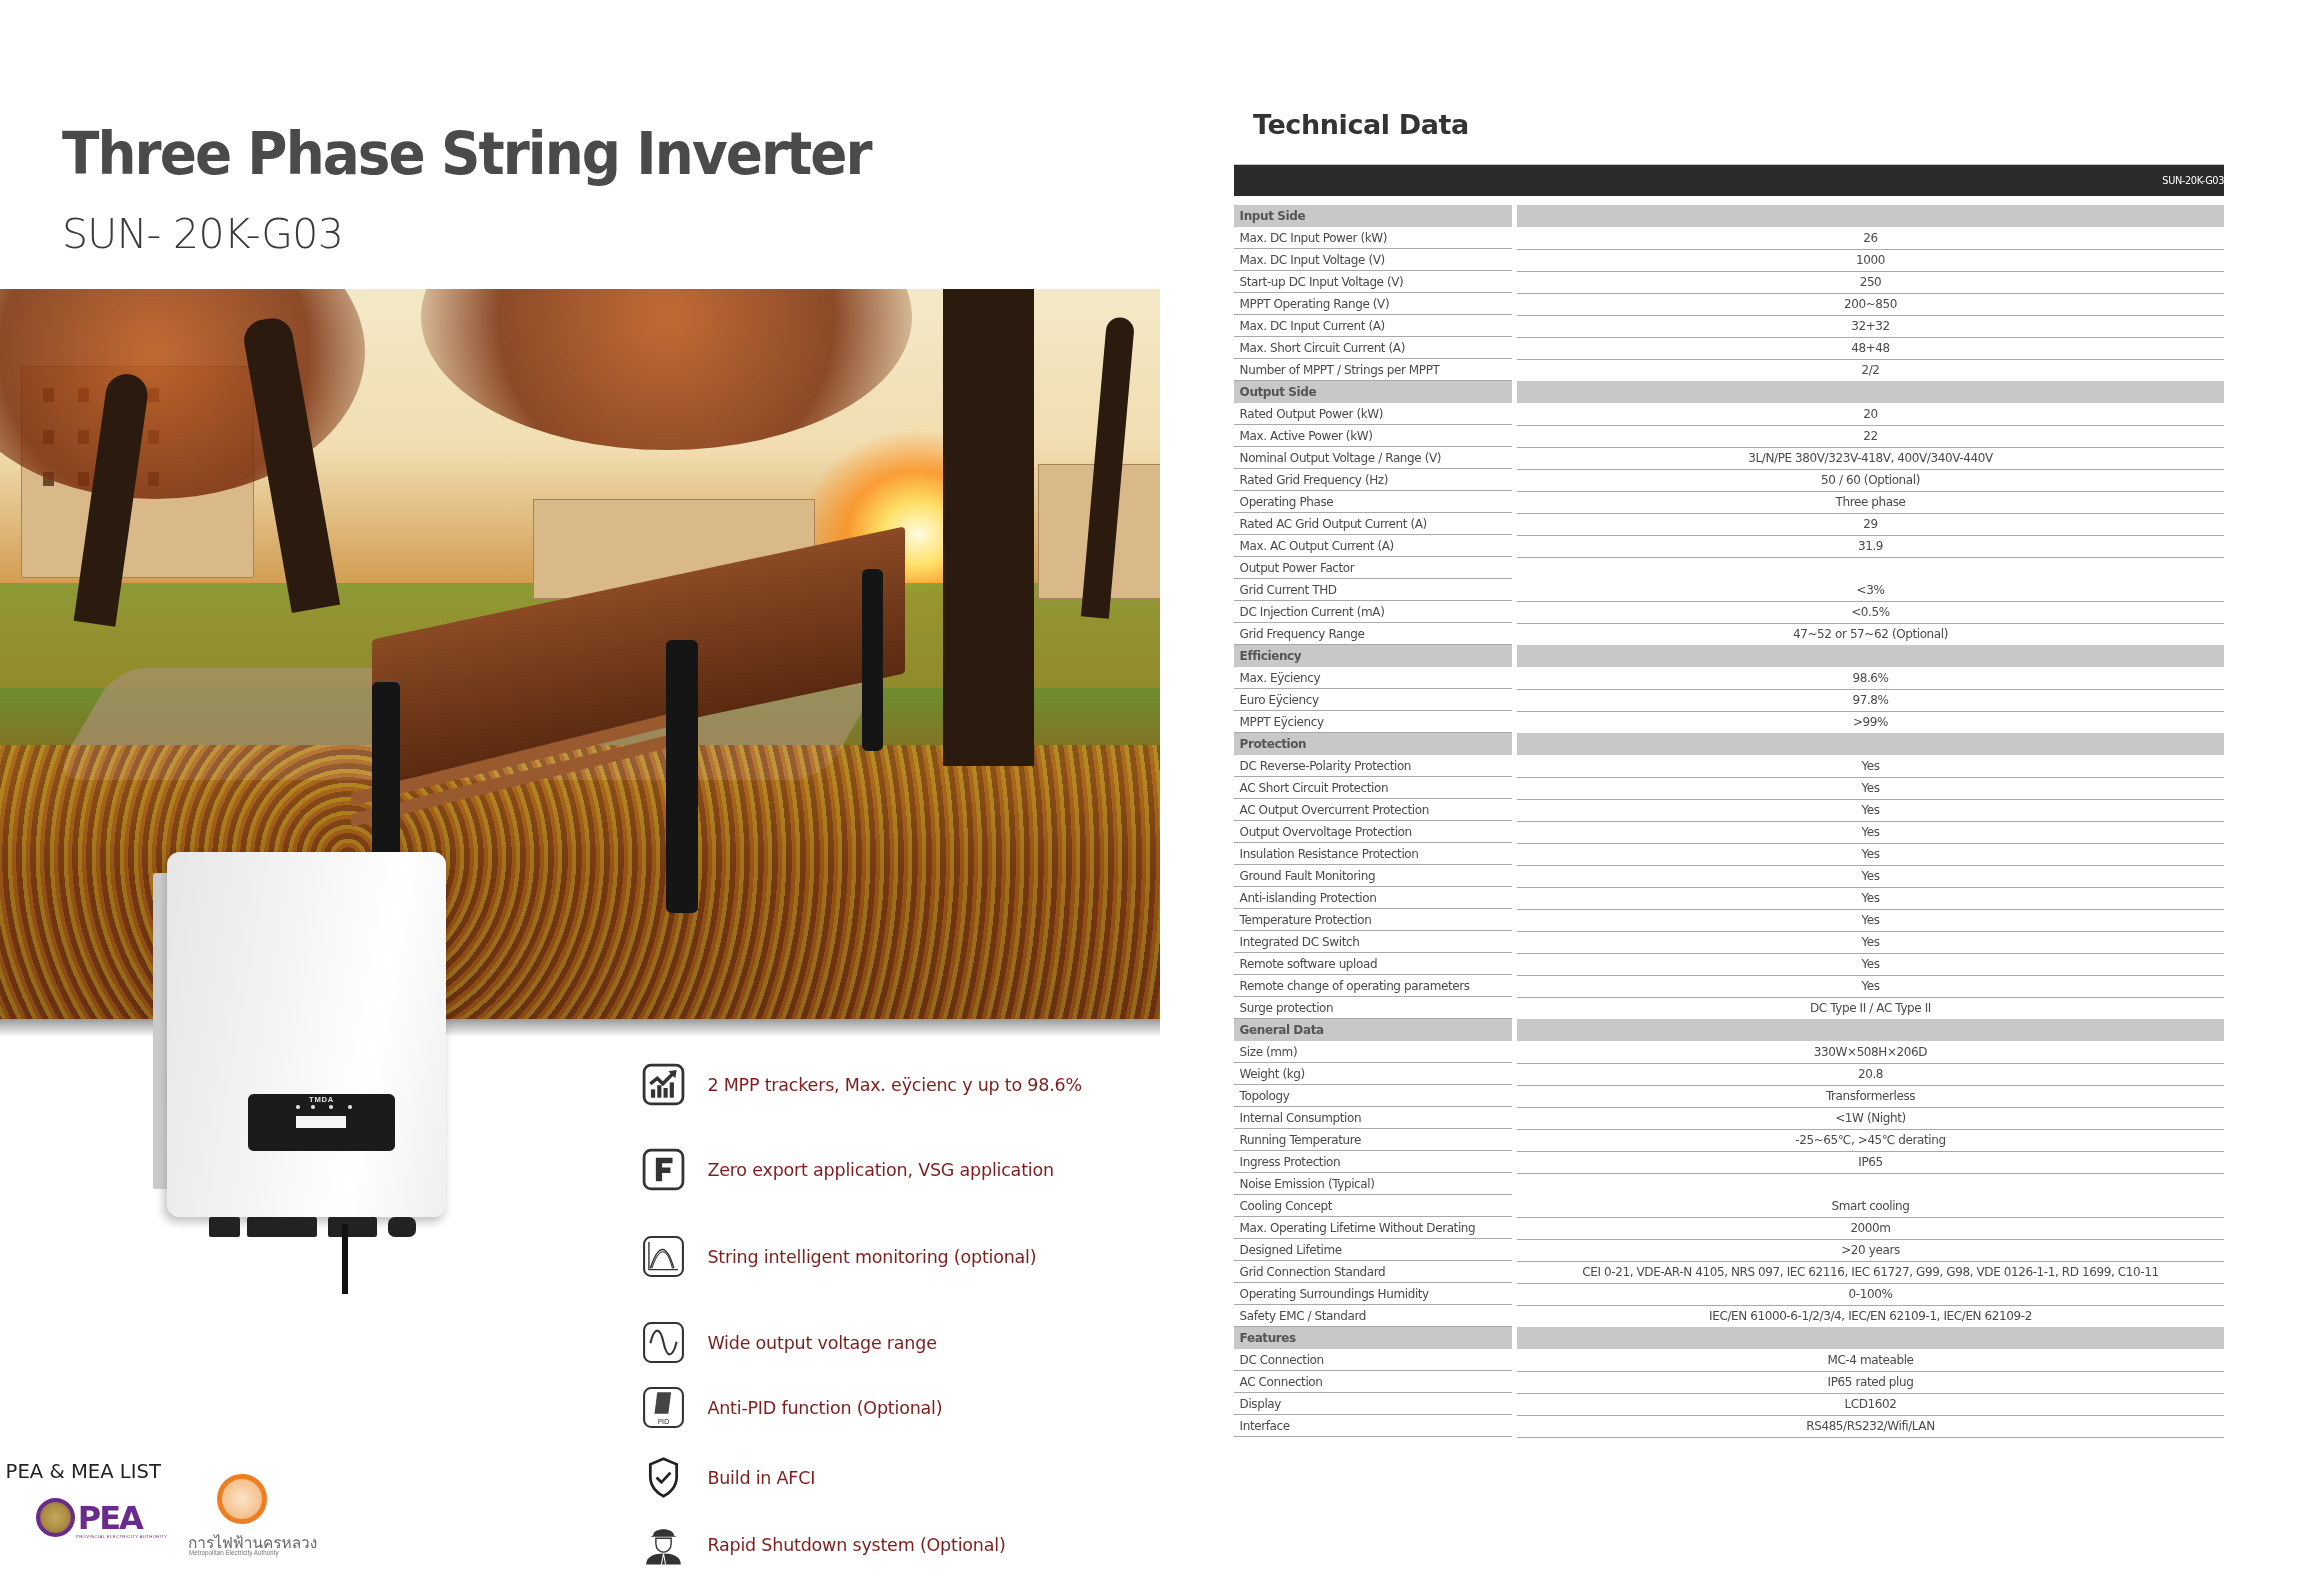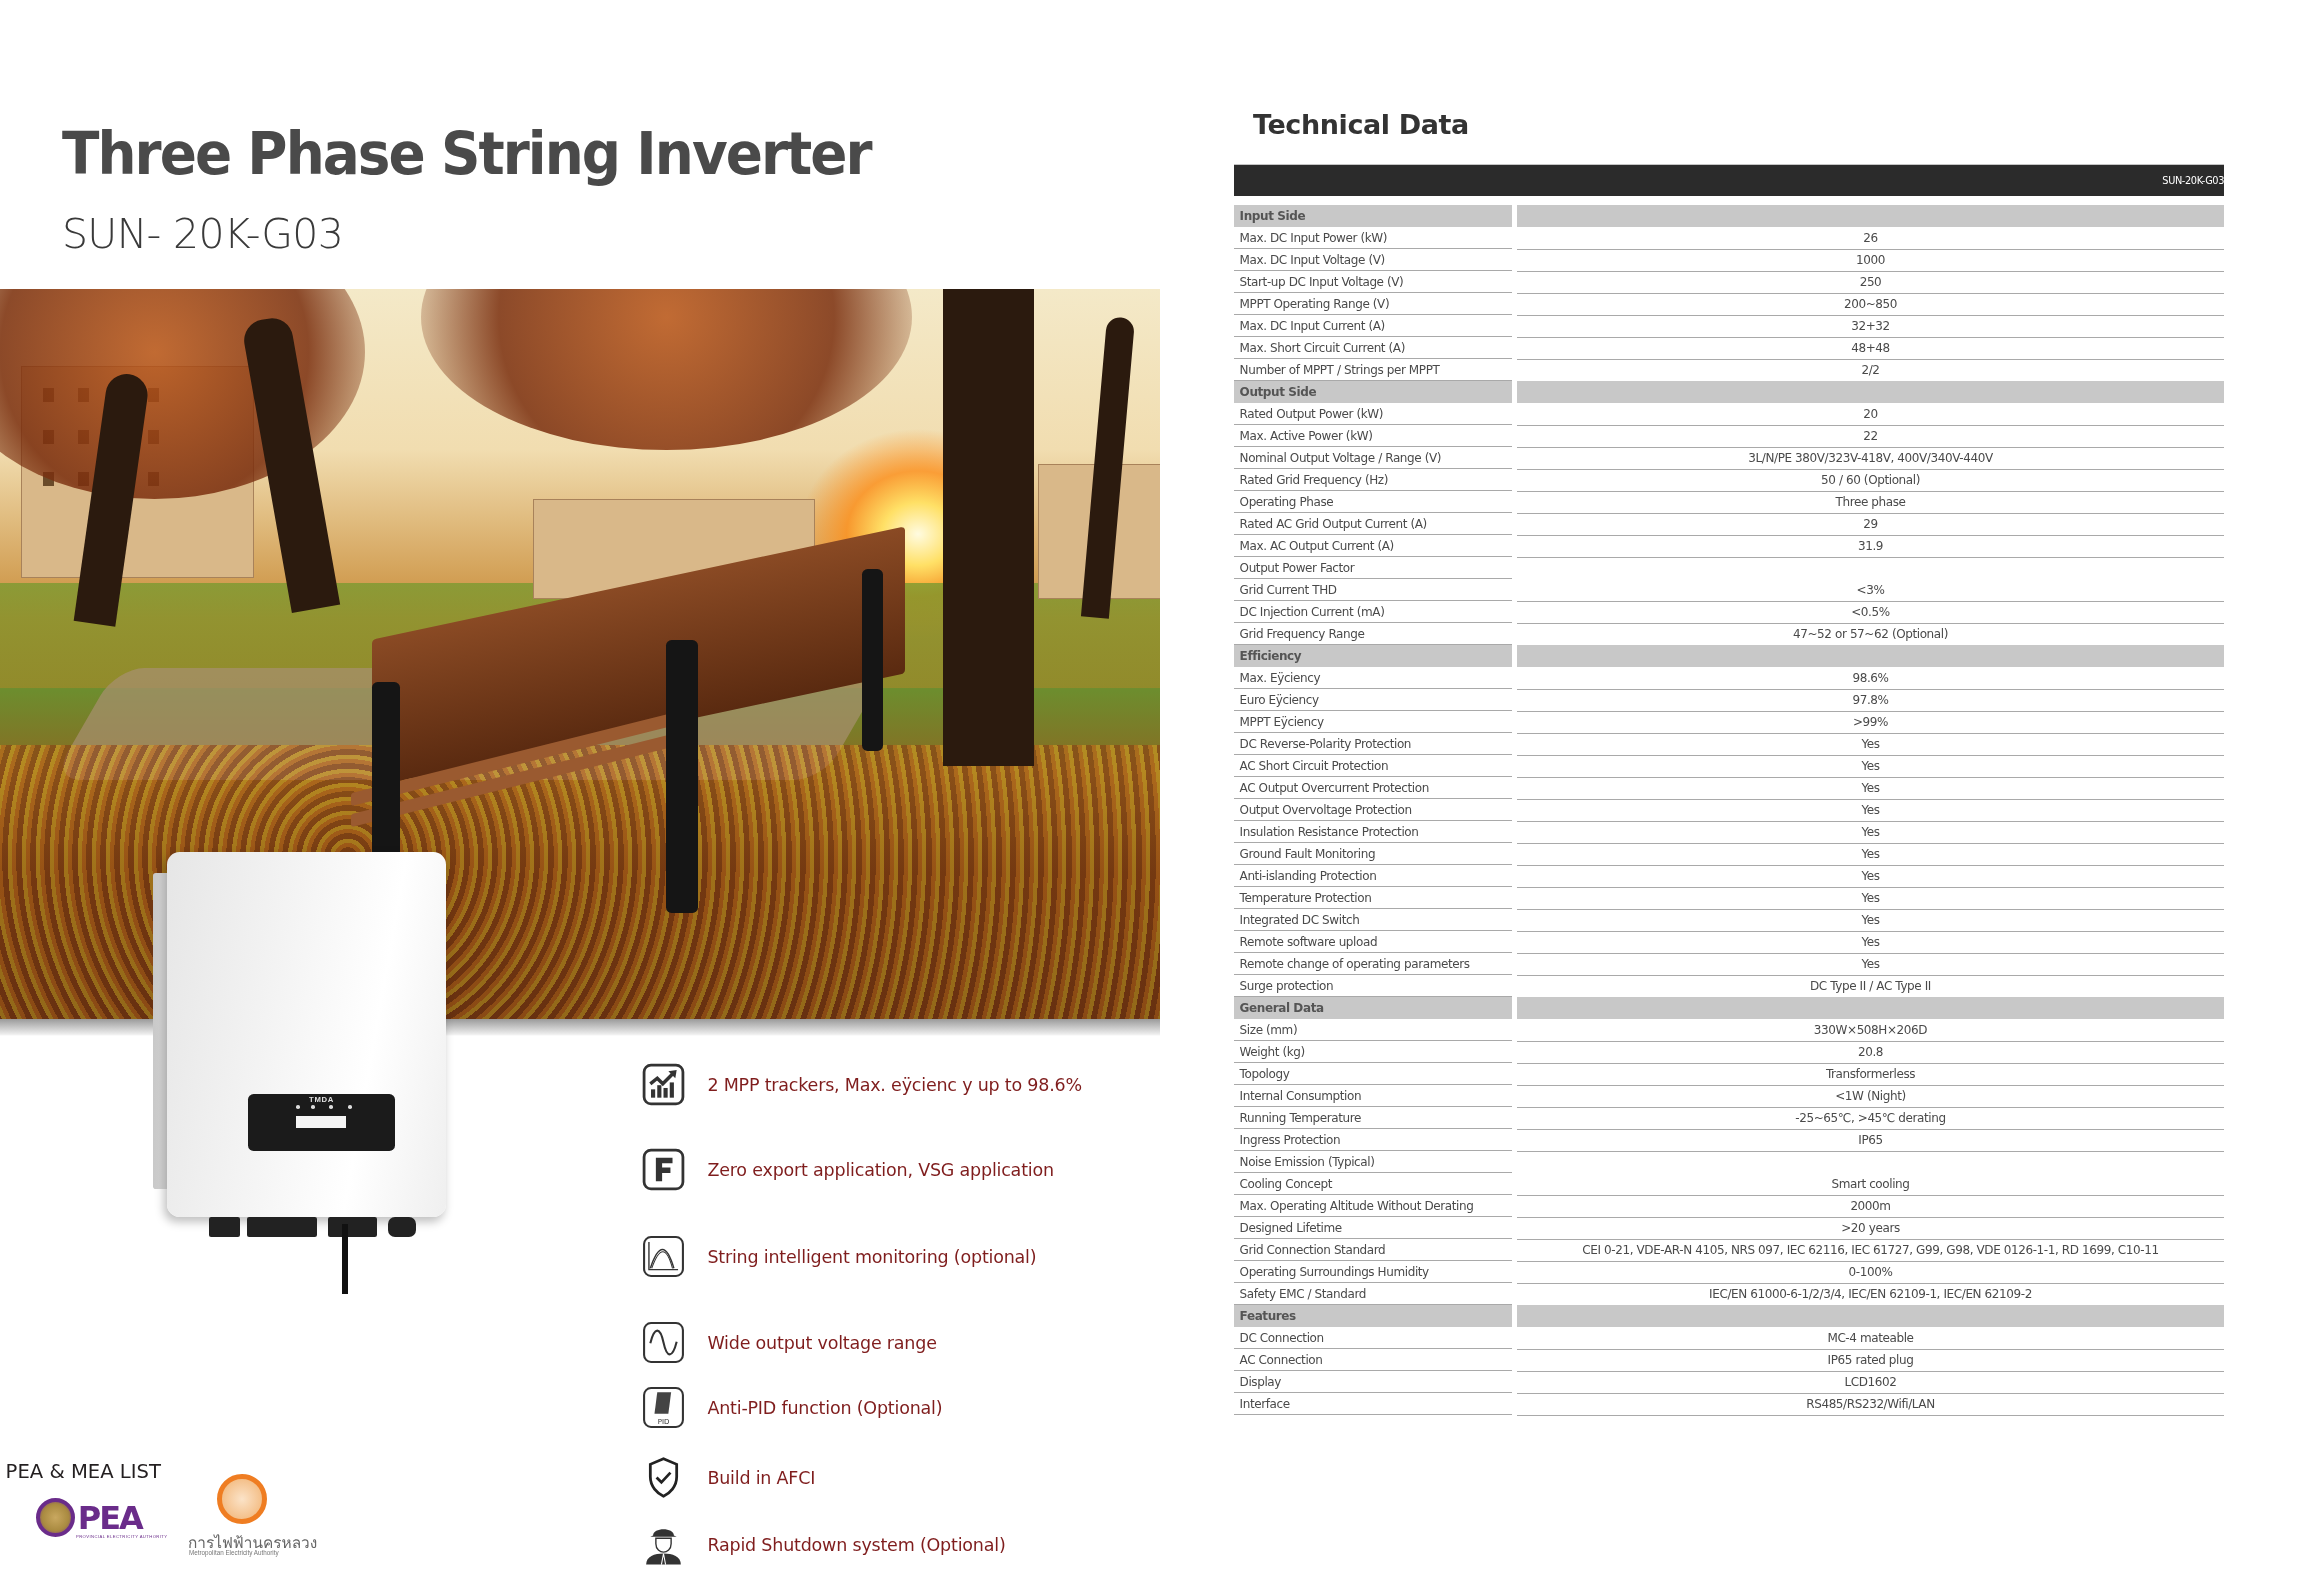--- a/index.html
+++ b/index.html
@@ -306,20 +306,24 @@
         <span class="val">98.6%</span>
       </div>
       <div class="row item">
         <span class="lab">Euro Eÿciency</span>
         <span class="val">97.8%</span>
       </div>
       <div class="row item">
         <span class="lab">MPPT Eÿciency</span>
         <span class="val">&gt;99%</span>
       </div>
+      <div class="row section">
+        <span class="lab">Protection</span>
+        <span class="val"></span>
+      </div>
       <div class="row item">
         <span class="lab">DC Reverse-Polarity Protection</span>
         <span class="val">Yes</span>
       </div>
       <div class="row item">
         <span class="lab">AC Short Circuit Protection</span>
         <span class="val">Yes</span>
       </div>
       <div class="row item">
         <span class="lab">AC Output Overcurrent Protection</span>
@@ -390,21 +394,21 @@
         <span class="val">IP65</span>
       </div>
       <div class="row item">
         <span class="lab">Noise Emission (Typical)</span>
       </div>
       <div class="row item">
         <span class="lab">Cooling Concept</span>
         <span class="val">Smart cooling</span>
       </div>
       <div class="row item">
-        <span class="lab">Max. Operating Altitude Without Derating</span>
+        <span class="lab">Max. Operating Lifetime Without Derating</span>
         <span class="val">2000m</span>
       </div>
       <div class="row item">
         <span class="lab">Designed Lifetime</span>
         <span class="val">&gt;20 years</span>
       </div>
       <div class="row item">
         <span class="lab">Grid Connection Standard</span>
         <span class="val">CEI 0-21, VDE-AR-N 4105, NRS 097, IEC 62116, IEC 61727, G99, G98, VDE 0126-1-1, RD 1699, C10-11</span>
       </div>

